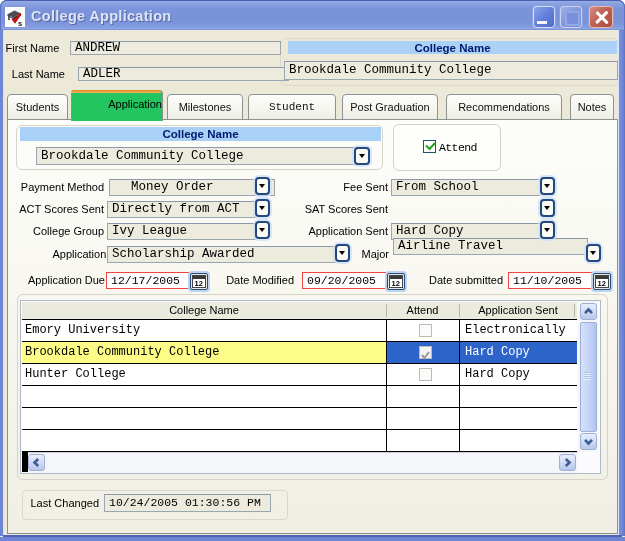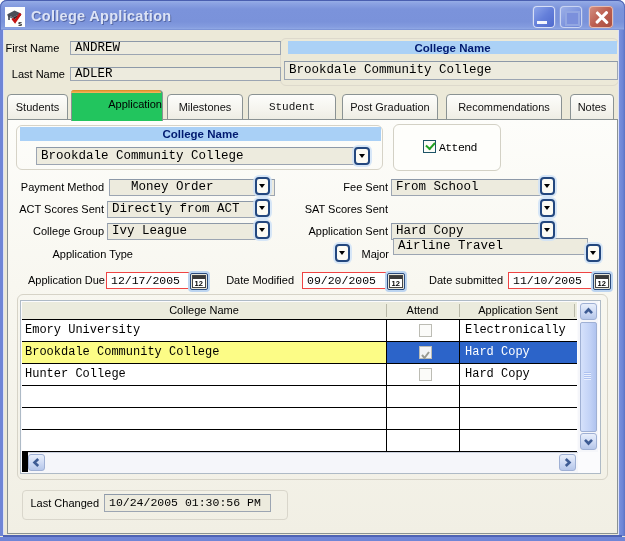--- a/index.html
+++ b/index.html
@@ -35,21 +35,21 @@
     box-shadow:inset 0 0 0 1px #E6BCB2, 0 0 0 1px #8BA0DC;}
   .x1,.x2{left:593.5px;top:10.5px;width:15.5px;height:3.4px;background:#FFFFFF;border-radius:1px;}
   .x1{transform:translateY(5px) rotate(45deg);}
   .x2{transform:translateY(5px) rotate(-45deg);}
   
   .lbl{font-size:11px;color:#000;}
   #lFirst{left:0px;top:42px;width:65px;text-align:center;}
   #lLast{left:0px;top:68px;width:65px;text-align:right;}
   .tbox{background:#EDEBDE;border:1px solid #9CA5B2;border-top-color:#8D99A8;}
   #fFirst{left:70px;top:41px;width:205px;height:12px;}
-  #fLast{left:70px;top:67px;width:205px;height:12px;}
+  #fLast{left:78px;top:67px;width:205px;height:12px;}
   .fval{font-family:"Liberation Mono",monospace;font-size:12.5px;color:#000;padding:0 0 0 4px;line-height:12px;}
   #collHdrTop{left:288px;top:41px;width:329px;height:13px;background:#ABD1F6;
     font-size:11.5px;font-weight:bold;color:#001A70;text-align:center;line-height:14px;}
   #fColl{left:284px;top:61px;width:328px;height:17px;line-height:17px;}
   #innerTop{left:280px;top:38px;width:337px;height:46px;border:1px solid #DDD9CC;border-radius:6px;}
   
   .tab{top:94px;height:24px;border:1px solid #8A9293;border-bottom:1px solid #8A9293;border-radius:4px 4px 0 0;
     background:linear-gradient(#FDFDFB 0%,#F5F4EE 60%,#EEEDE4 100%);
     font-size:11px;color:#111;text-align:center;line-height:25px;}
   #tabActive{left:71px;top:90px;width:90px;height:30px;border:1px solid #8A9293;border-bottom:none;
@@ -209,20 +209,21 @@
   <div class="abs lbl rowlbl" id="lr2">ACT Scores Sent</div>
   <div class="abs lbl rowlbl" id="lr3">College Group</div>
   <div class="abs lbl rowlbl" id="lr4">Application Type</div>
   <div class="abs lbl rowlblR" id="rr1">Fee Sent</div>
   <div class="abs lbl rowlblR" id="rr2">SAT Scores Sent</div>
   <div class="abs lbl rowlblR" id="rr3">Application Sent</div>
   <div class="abs lbl" id="rr4">Major</div>
   <div class="abs tbox fval cf" id="cf1">Money Order</div>
   <div class="abs tbox fval cf" id="cf2">Directly from ACT</div>
   <div class="abs tbox fval cf" id="cf3">Ivy League</div>
+  <div class="abs tbox fval cf" id="cf4">Scholarship Awarded</div>
   <div class="abs tbox fval cf" id="cf5">From School</div>
   <div class="abs tbox fval cf" id="cf7">Hard Copy</div>
   <div class="abs tbox fval cf" id="cf8">Airline Travel</div>
   <div class="abs dd" id="dd1"></div>
     <div class="abs dd" id="dd2"></div>
   <div class="abs dd" id="dd3"></div>
     <div class="abs dd" id="dd4"></div>
   <div class="abs dd" id="dd5"></div>
     <div class="abs dd" id="dd6"></div>
   <div class="abs dd" id="dd7"></div>

